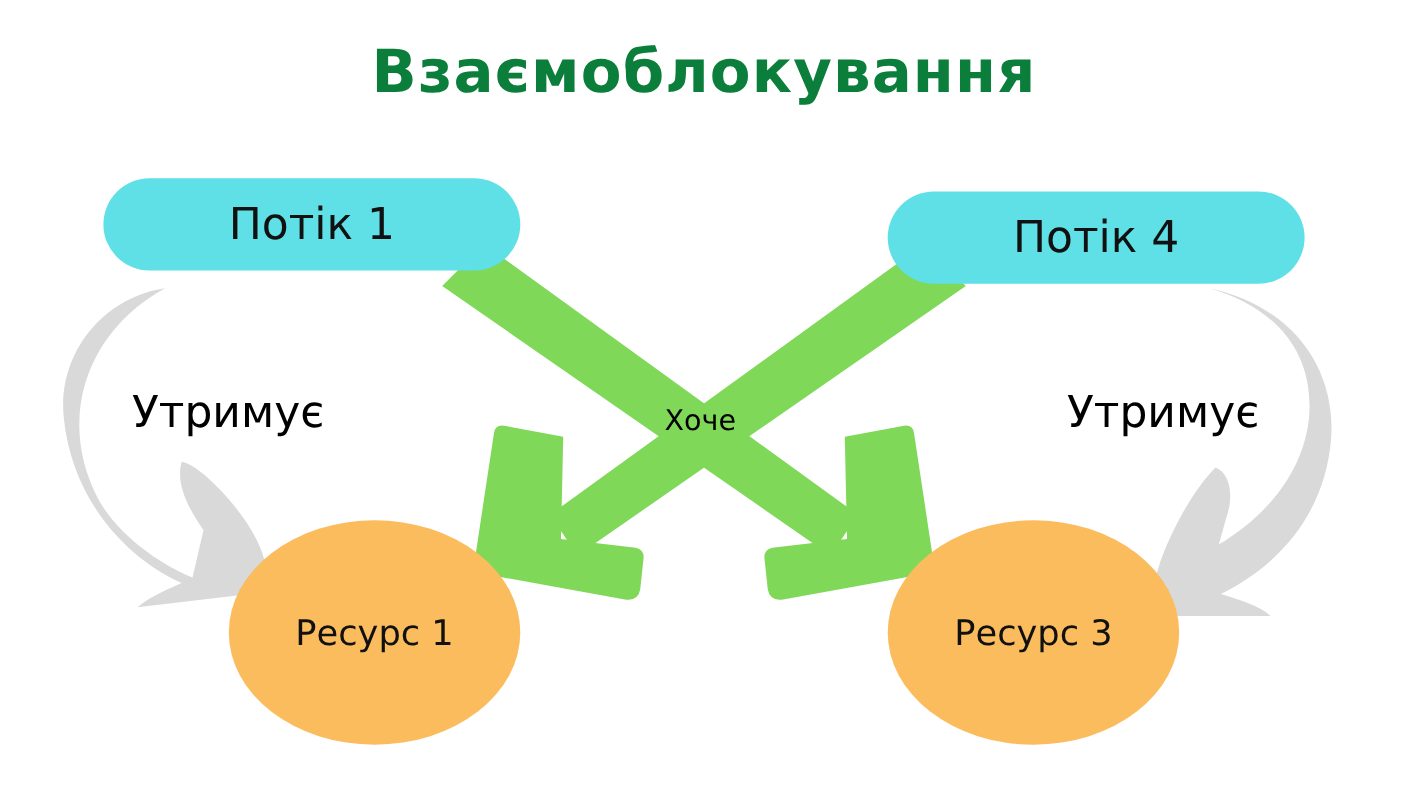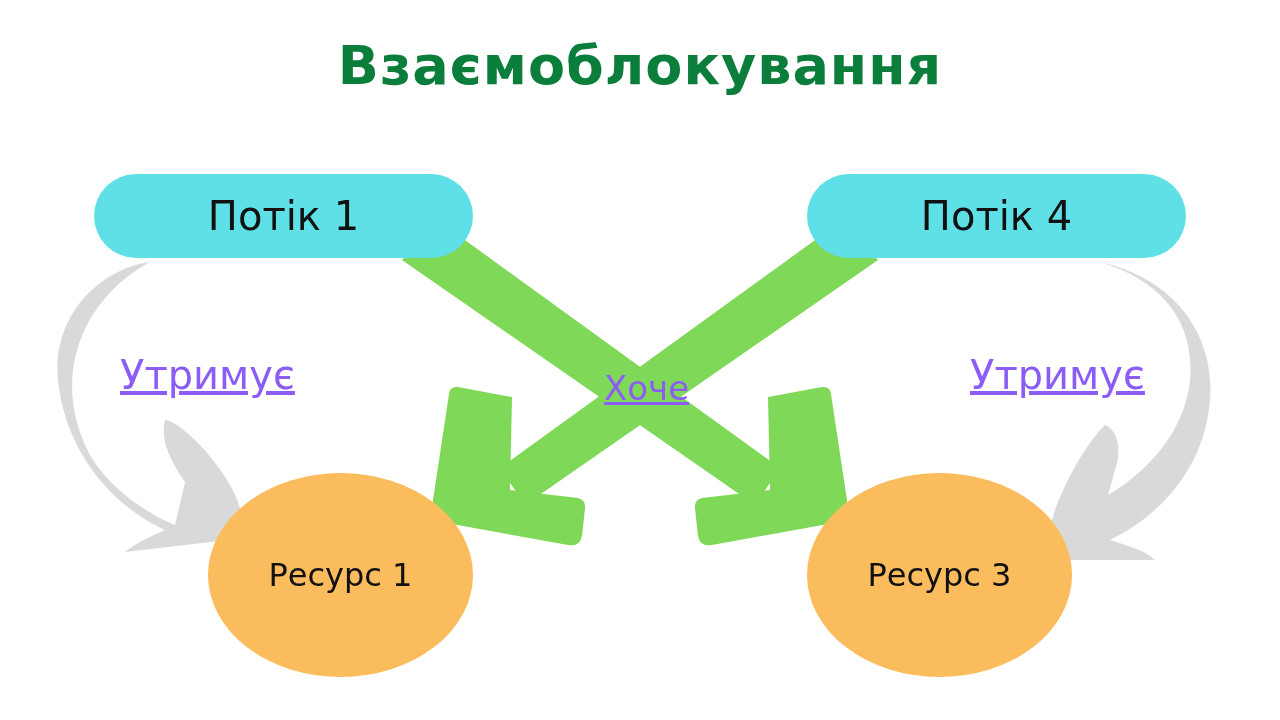--- a/index.html
+++ b/index.html
@@ -13,23 +13,23 @@
     .pill {
       position: absolute; height: 84px; width: 379px; border-radius: 42px;
       display: flex; align-items: center; justify-content: center;
       font-size: 40px; color: #111; font-family: "DejaVu Sans", sans-serif;
     }
     .ellipse {
       position: absolute; width: 265px; height: 204px; border-radius: 50%;
       display: flex; align-items: center; justify-content: center;
       font-size: 32px; color: #111; font-family: "DejaVu Sans", sans-serif;
     }
-    .label { position: absolute; font-family: "DejaVu Sans", sans-serif; color: #8b5cf6; white-space: nowrap; text-decoration: underline; }
+    .label { position: absolute; font-family: "DejaVu Sans", sans-serif; color: #000000; white-space: nowrap; }
     .label.hold { font-size: 40px; }
-    .label.want { font-size: 34px; }
+    .label.want { font-size: 26px; }
   </style>
 </head>
 <body>
 
 <div class="title">Взаємоблокування</div>
 
 <svg class="canvas" width="1280" height="720" viewBox="0 0 1280 720">
 
   <g>
     <path d="M150 262 C 80 300, 50 380, 90 455 C 110 490, 150 515, 175 525 L 185 482 C 170 460, 160 440, 165 420 C 180 420, 230 470, 240 508 L 270 535 L 125 552 C 140 540, 155 535, 165 530 C 110 505, 65 450, 58 380 C 52 320, 95 270, 150 262 Z" fill="#d9d9d9"></path>
@@ -43,21 +43,21 @@
     <polygon points="440,222 402,260 755,505 780,468" fill="#7fd858"></polygon>
     <path d="M768 397 L 822 387 Q 830 386 831 394 L 850 520 L 712 545 Q 700 547 698 536 L 695 508 Q 694 500 702 498 L 770 490 Z" fill="#7fd858"></path>
   </g>
 
   <g>
     <polygon points="840,222 878,260 525,505 500,468" fill="#7fd858"></polygon>
     <path d="M512 397 L 458 387 Q 450 386 449 394 L 430 520 L 568 545 Q 580 547 582 536 L 585 508 Q 586 500 578 498 L 510 490 Z" fill="#7fd858"></path>
   </g>
 </svg>
 
-<div class="pill" style="left:94px; top:174px; background:#5ee0e6;">
+<div class="pill" style="left:94px; top:162px; background:#5ee0e6;">
   <span>Потік 1</span>
 </div>
 <div class="pill" style="left:807px; top:174px; background:#5ee0e6;">
   <span>Потік 4</span>
 </div>
 
 <div class="ellipse" style="left:208px; top:473px; background:#fbbc5e;">
   <span>Ресурс 1</span>
 </div>
 <div class="ellipse" style="left:807px; top:473px; background:#fbbc5e;">

